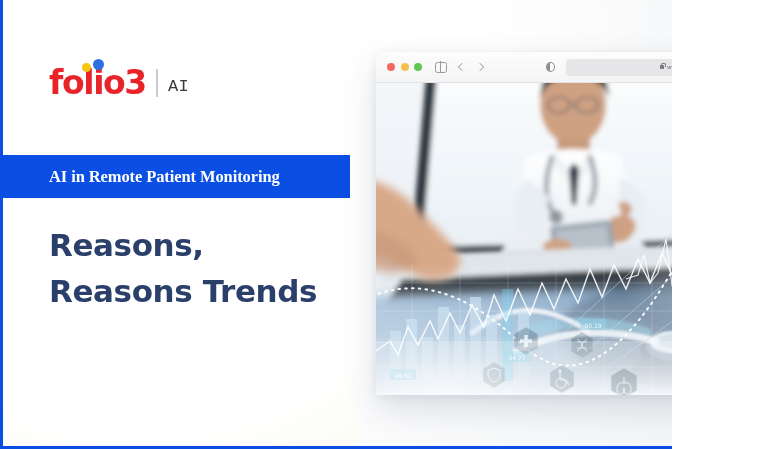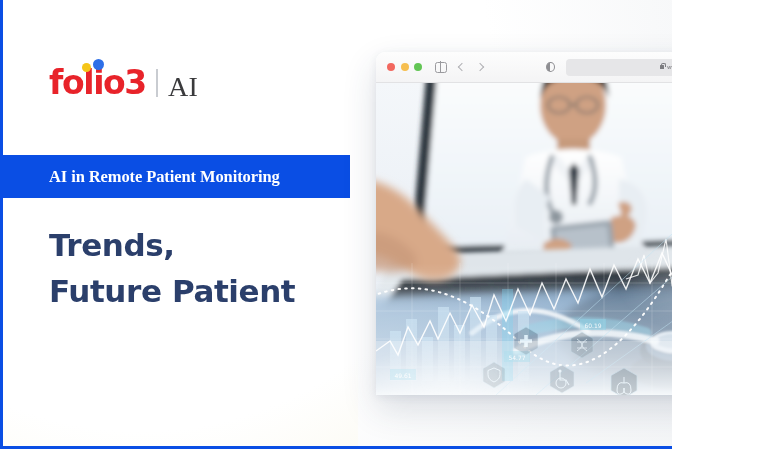--- a/index.html
+++ b/index.html
@@ -38,22 +38,22 @@
     font-weight:bold; font-size:33px; line-height:34px;
     color:#E8232A; letter-spacing:-1.4px;
   }
   .dot { position:absolute; border-radius:50%; }
   .dot-y { width:9px; height:9px; background:#F5C518; left:33px; top:-3px; }
   .dot-b { width:11px; height:11px; background:#2E6FE8; left:44px; top:-7px; }
   .logo-div {
     width:2px; height:28px; background:#C9CCD1; margin-bottom:3px;
   }
   .logo-ai {
-    font-family:Liberation Serif, serif;
-    font-size:28px; color:#3A3A3C; letter-spacing:0.5px;
+    font-family:Liberation Mono, monospace;
+    font-size:17px; color:#3A3A3C; letter-spacing:0.5px;
     line-height:26px; margin-bottom:0;
   }
 
   
   .banner {
     position:absolute; left:-3px; top:155px;
     width:350px; height:43px;
     background:#0A4EE4;
     display:flex; align-items:center;
   }
@@ -157,22 +157,22 @@
     </div>
     <div class="logo-div"></div>
     <div class="logo-ai">AI</div>
   </div>
 
   <div class="banner">
     <div class="banner-text">AI in Remote Patient Monitoring</div>
   </div>
 
   <div class="headline">
-    <span>Trends,</span>
-    <span>Future Patient</span>
+    <span>Reasons,</span>
+    <span>Reasons Trends</span>
   </div>
 
   <div class="browser">
 
     <div class="chrome">
       <div class="lights">
         <span class="light l-red"></span>
         <span class="light l-yel"></span>
         <span class="light l-grn"></span>
       </div>

